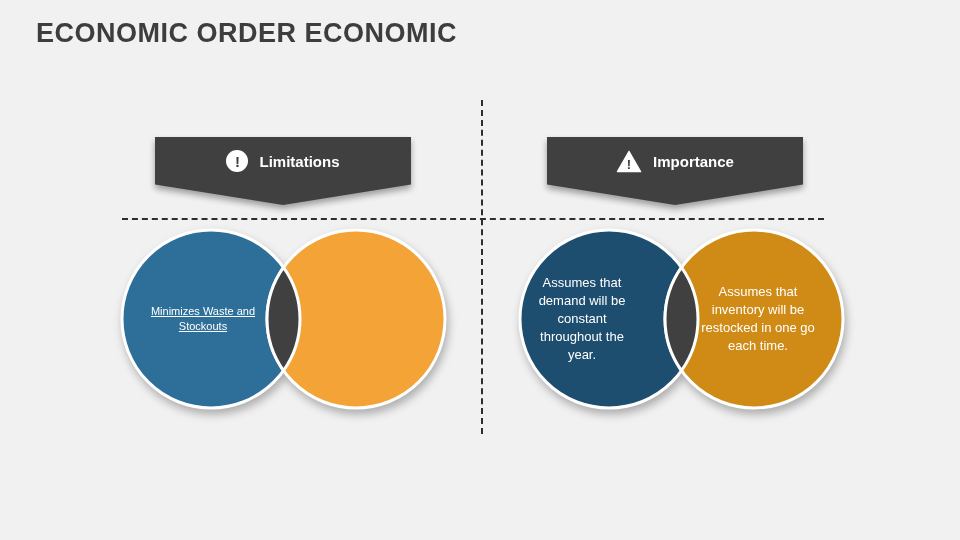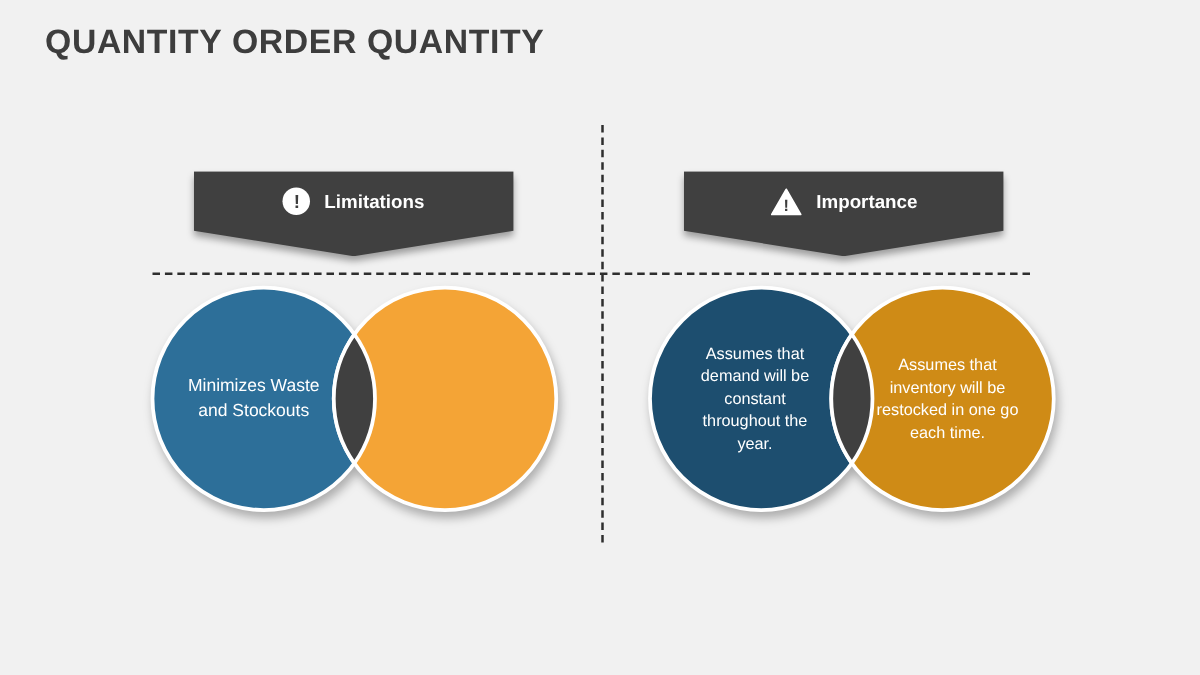--- a/index.html
+++ b/index.html
@@ -83,34 +83,34 @@
 
   .circle-label {
     position: absolute;
     display: flex;
     align-items: center;
     justify-content: center;
     text-align: center;
     color: #ffffff;
     line-height: 1.4;
   }
-  .circle-label.big   { font-size: 14px; width: 124px; height: 96px; top: 271px; }
+  .circle-label.big   { font-size: 11px; width: 124px; height: 96px; top: 271px; text-decoration: underline; }
   .circle-label.small { font-size: 13px; width: 114px; height: 112px; top: 263px; }
 
   .lbl-imp-left  { left: 141px; }
   .lbl-imp-right { left: 306px; }
-  .lbl-lim-left  { left: 547px; }
+  .lbl-lim-left  { left: 525px; }
   .lbl-lim-right { left: 701px; }
 </style>
 </head>
 <body>
 
 <div class="slide">
 
-  <div class="title">QUANTITY ORDER QUANTITY</div>
+  <div class="title">ECONOMIC ORDER ECONOMIC</div>
 
   <div class="vline"></div>
   <div class="hline"></div>
 
   <div class="ribbon-wrap left">
     <div class="ribbon">
       <div class="ribbon-inner">
         <span class="circ-icon">
           <span>!</span>
         </span>

